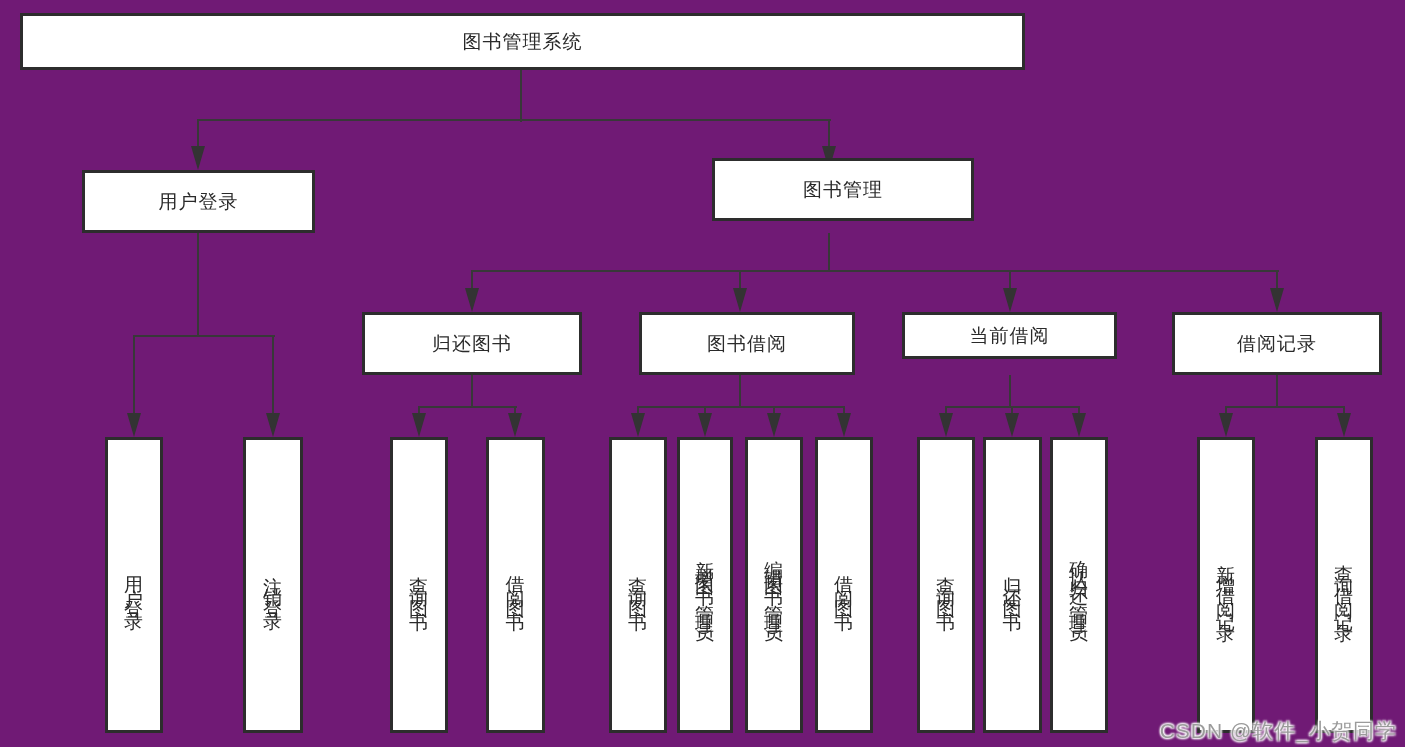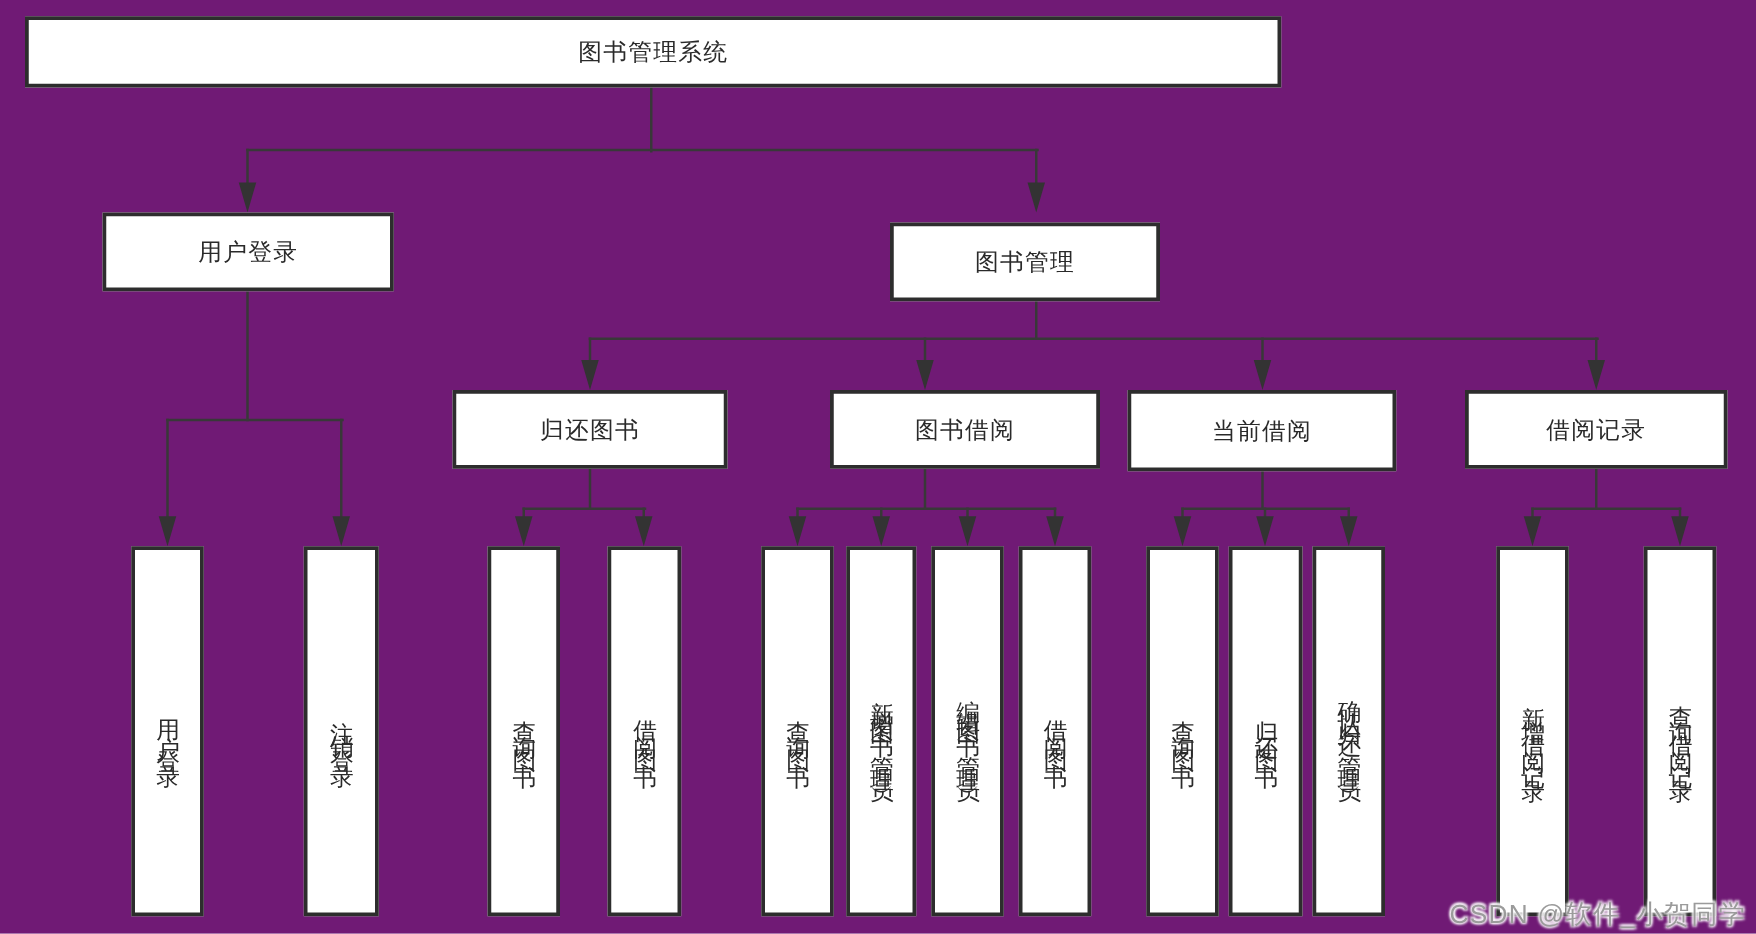--- a/index.html
+++ b/index.html
@@ -99,33 +99,33 @@
   <div class="arr" style="left:1337px;top:413px;"></div>
 
   <div class="node" style="left:20px;top:13px;width:1005px;height:57px;">
     <span>图书管理系统</span>
   </div>
 
   <div class="node" style="left:82px;top:170px;width:233px;height:63px;">
     <span>用户登录</span>
   </div>
 
-  <div class="node" style="left:712px;top:178px;width:216px;height:63px;">
+  <div class="node" style="left:712px;top:158px;width:262px;height:63px;">
     <span>图书管理</span>
   </div>
 
   <div class="node" style="left:362px;top:312px;width:220px;height:63px;">
     <span>归还图书</span>
   </div>
 
-  <div class="node" style="left:664px;top:312px;width:216px;height:63px;">
+  <div class="node" style="left:639px;top:312px;width:216px;height:63px;">
     <span>图书借阅</span>
   </div>
 
-  <div class="node" style="left:902px;top:312px;width:215px;height:65px;">
+  <div class="node" style="left:902px;top:312px;width:215px;height:47px;">
     <span>当前借阅</span>
   </div>
 
   <div class="node" style="left:1172px;top:312px;width:210px;height:63px;">
     <span>借阅记录</span>
   </div>
 
   <div class="vnode" style="left:105px;top:437px;width:58px;height:296px;">
     <span class="vtext">用户登录</span>
   </div>

